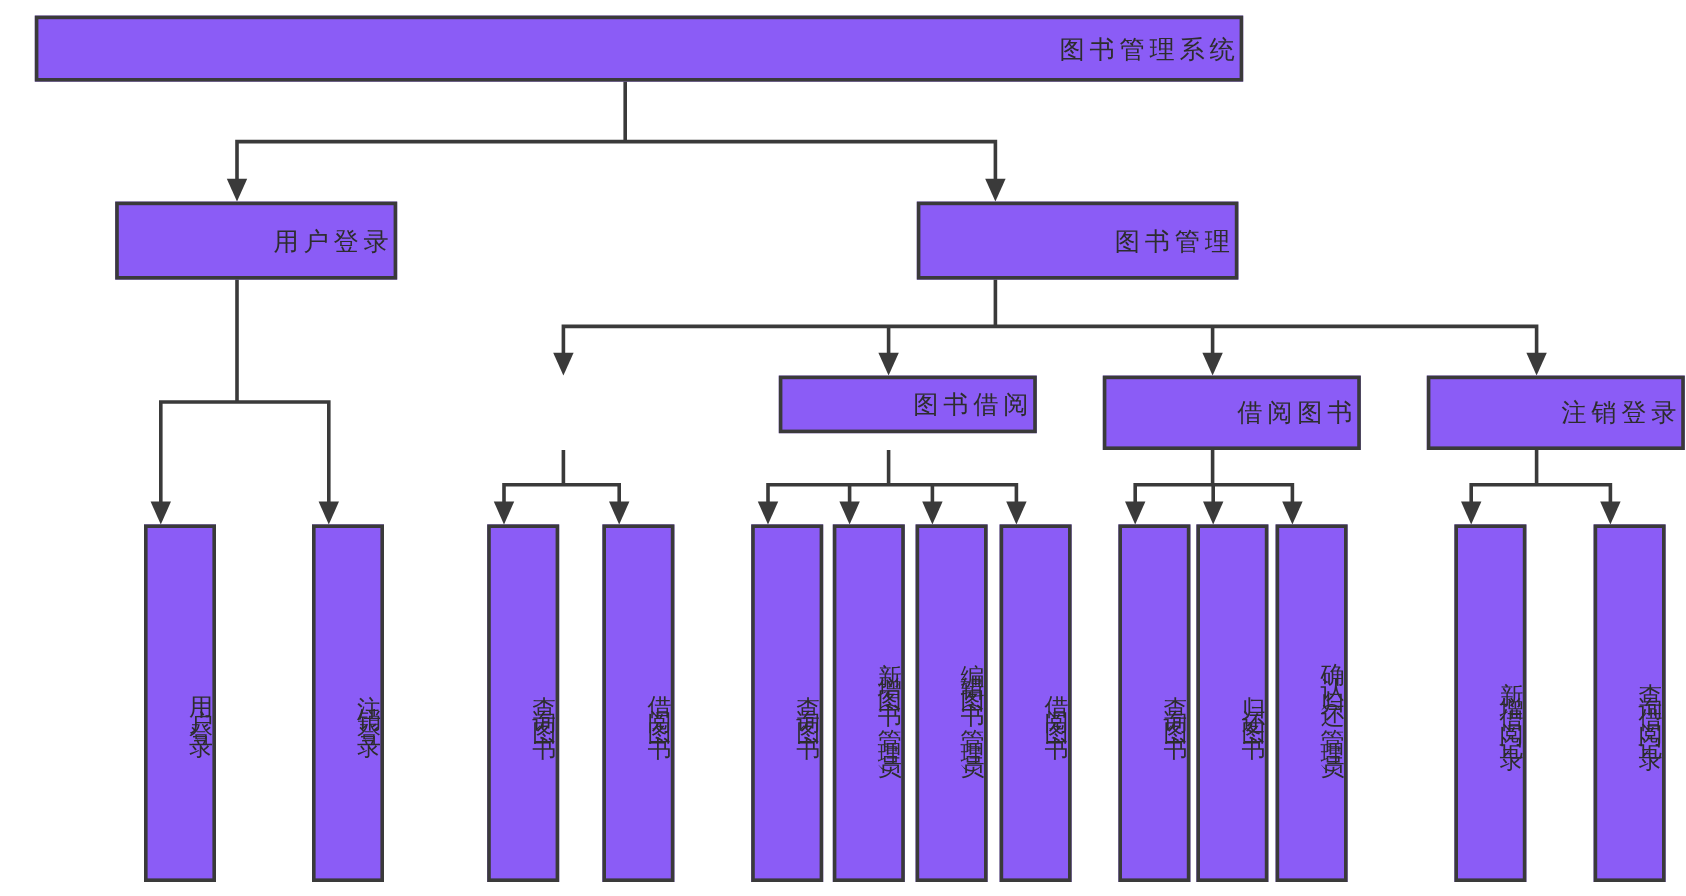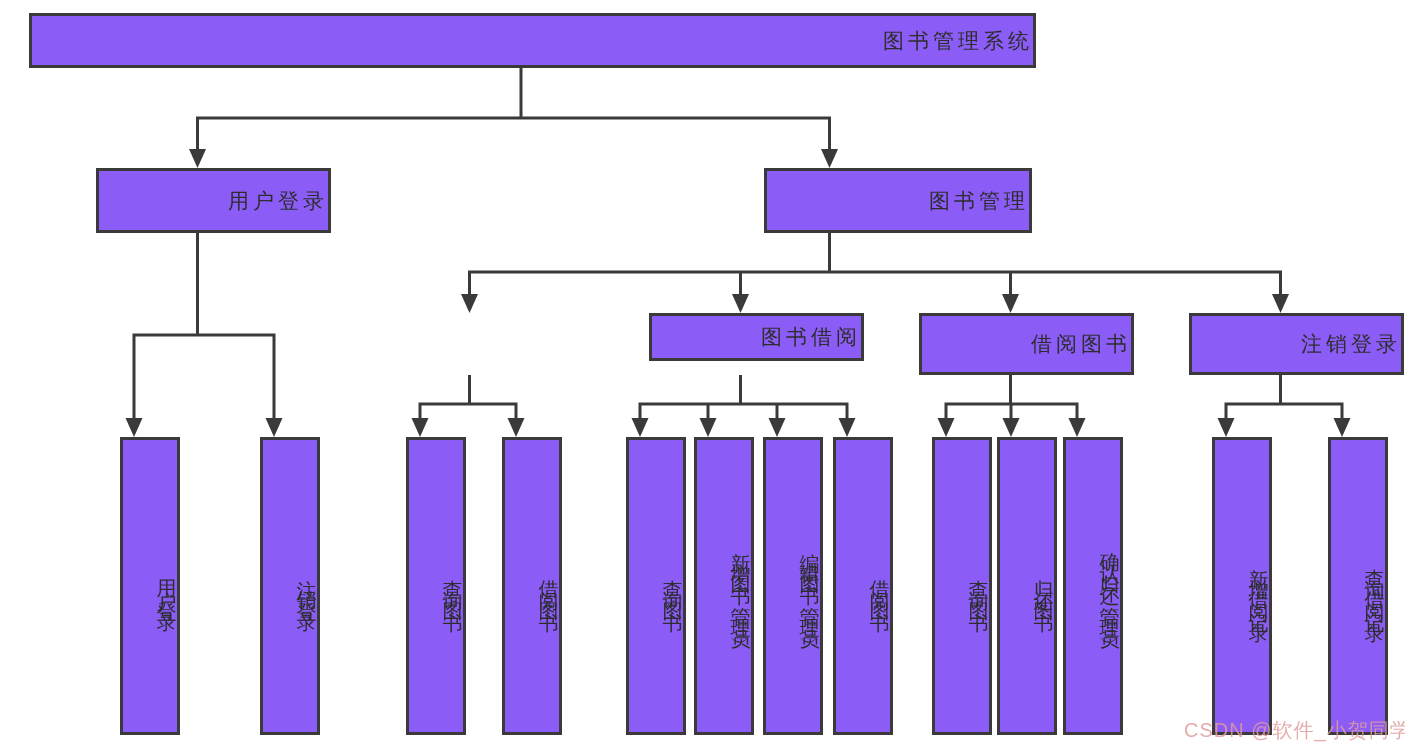--- a/index.html
+++ b/index.html
@@ -121,14 +121,13 @@
     <span>确认归还（管理员）</span>
   </div>
 
   <div class="node leaf" style="left:1196px;top:437px;width:60px;height:298px">
     <span>新增借阅记录</span>
   </div>
   <div class="node leaf" style="left:1312px;top:437px;width:60px;height:298px">
     <span>查询借阅记录</span>
   </div>
 
-  <div class="watermark">CSDN @软件_小贺同学</div>
 </div>
 
 </body></html>

